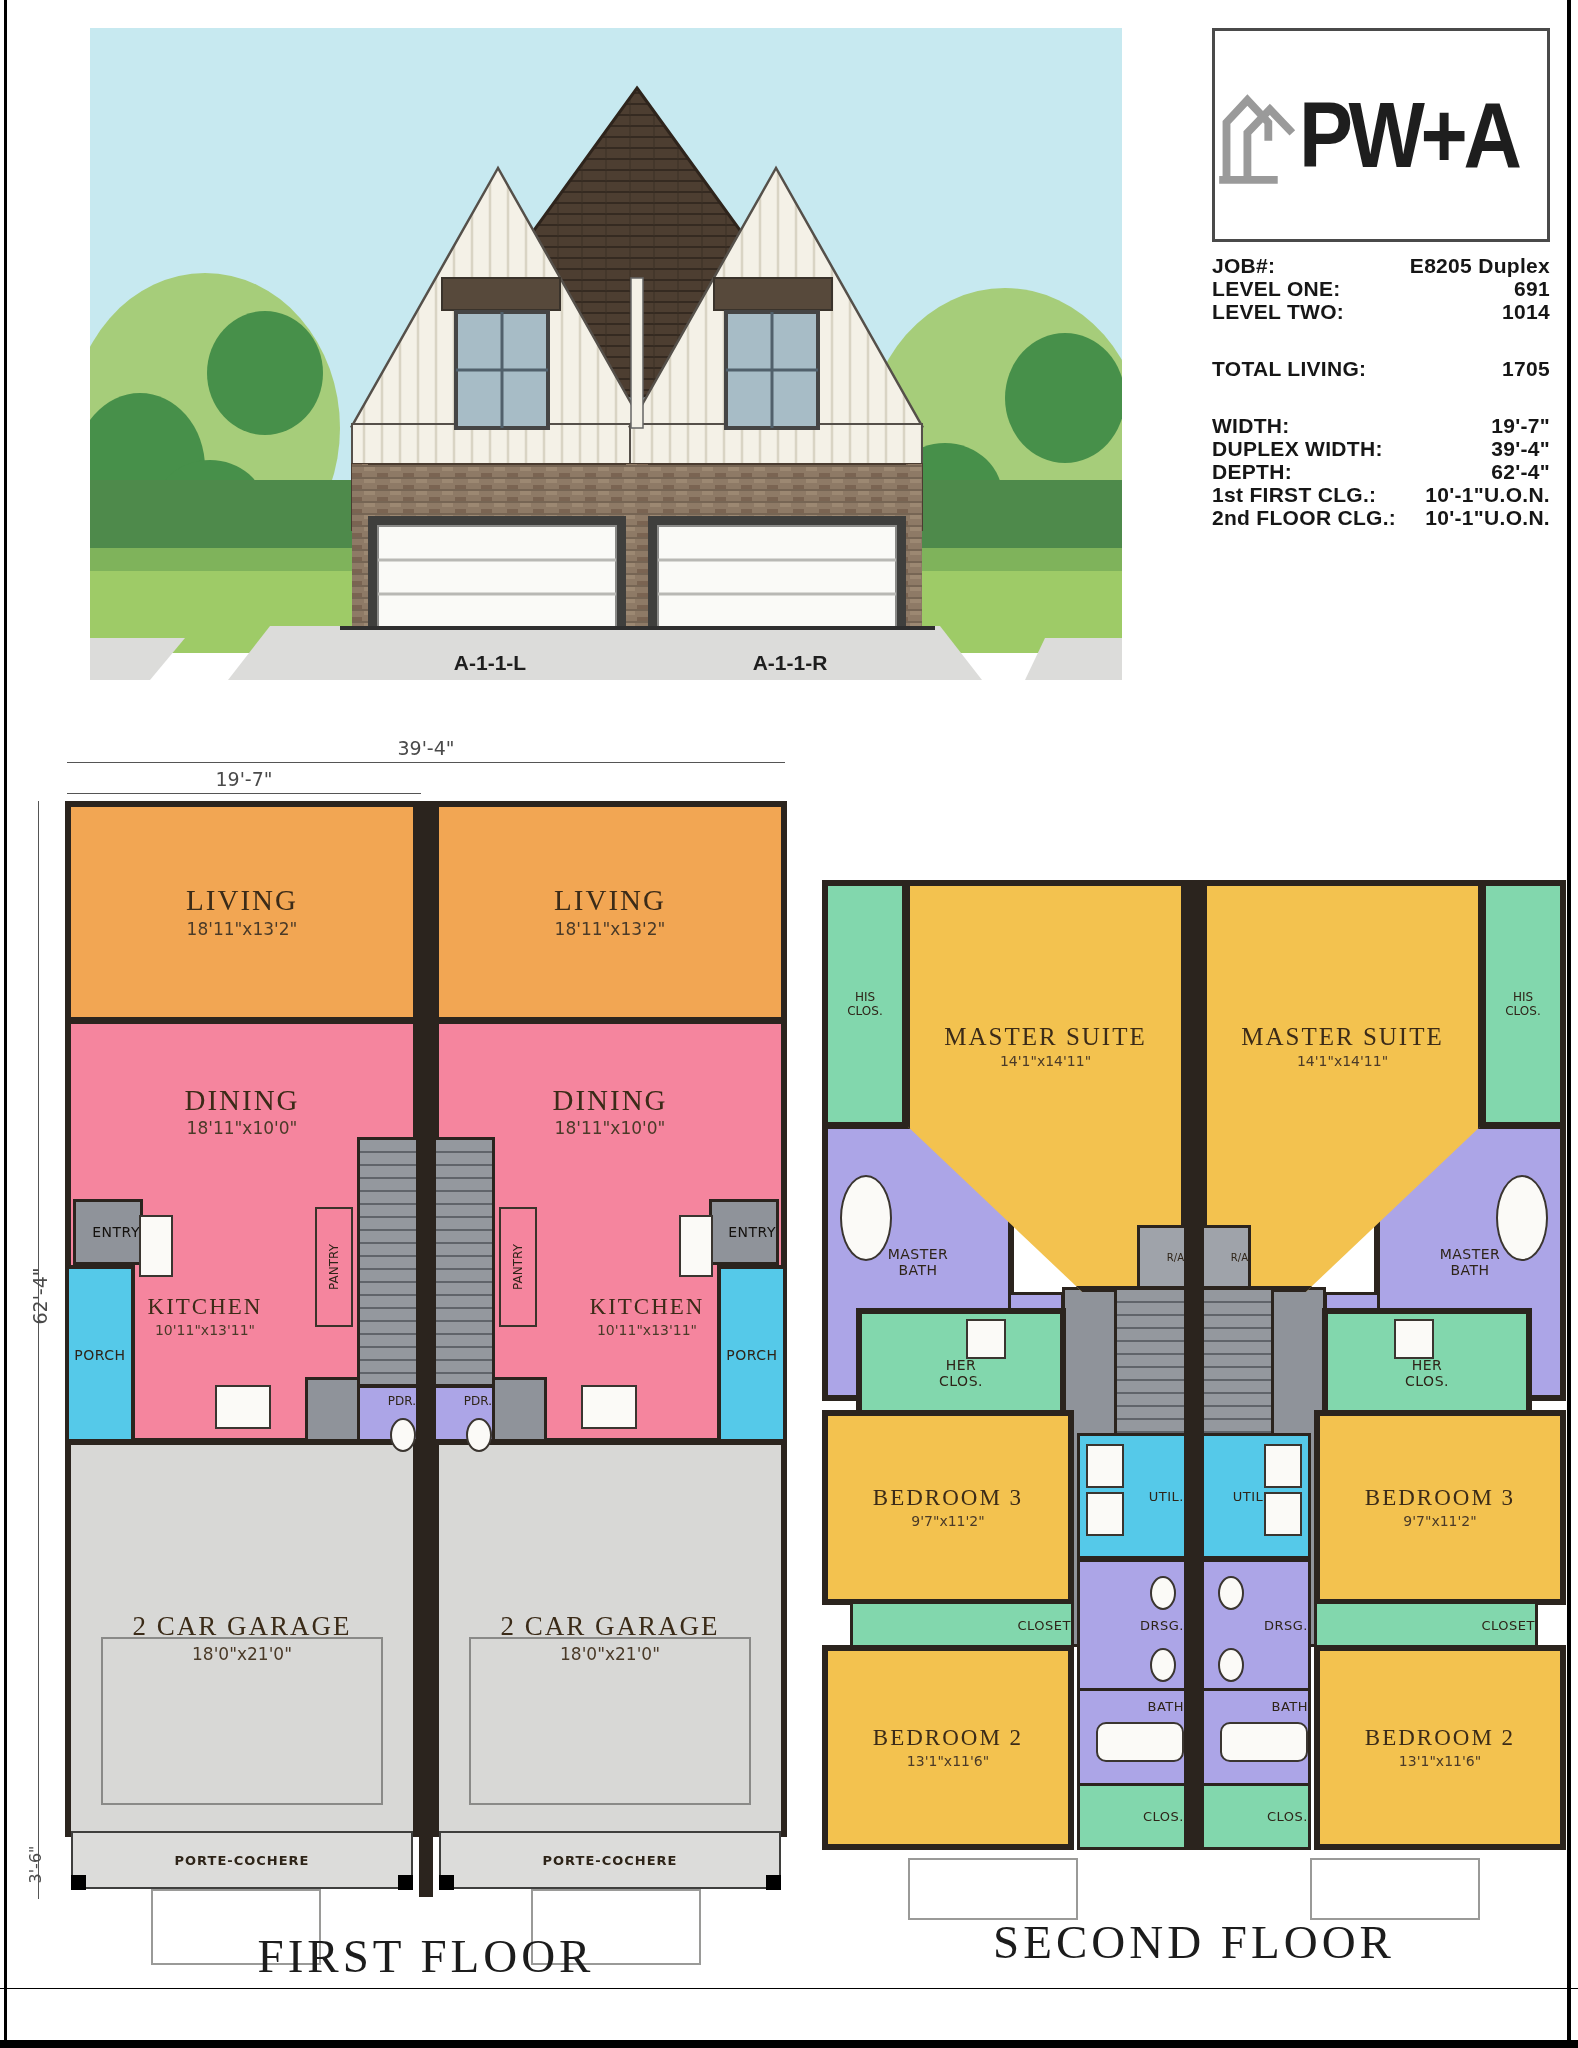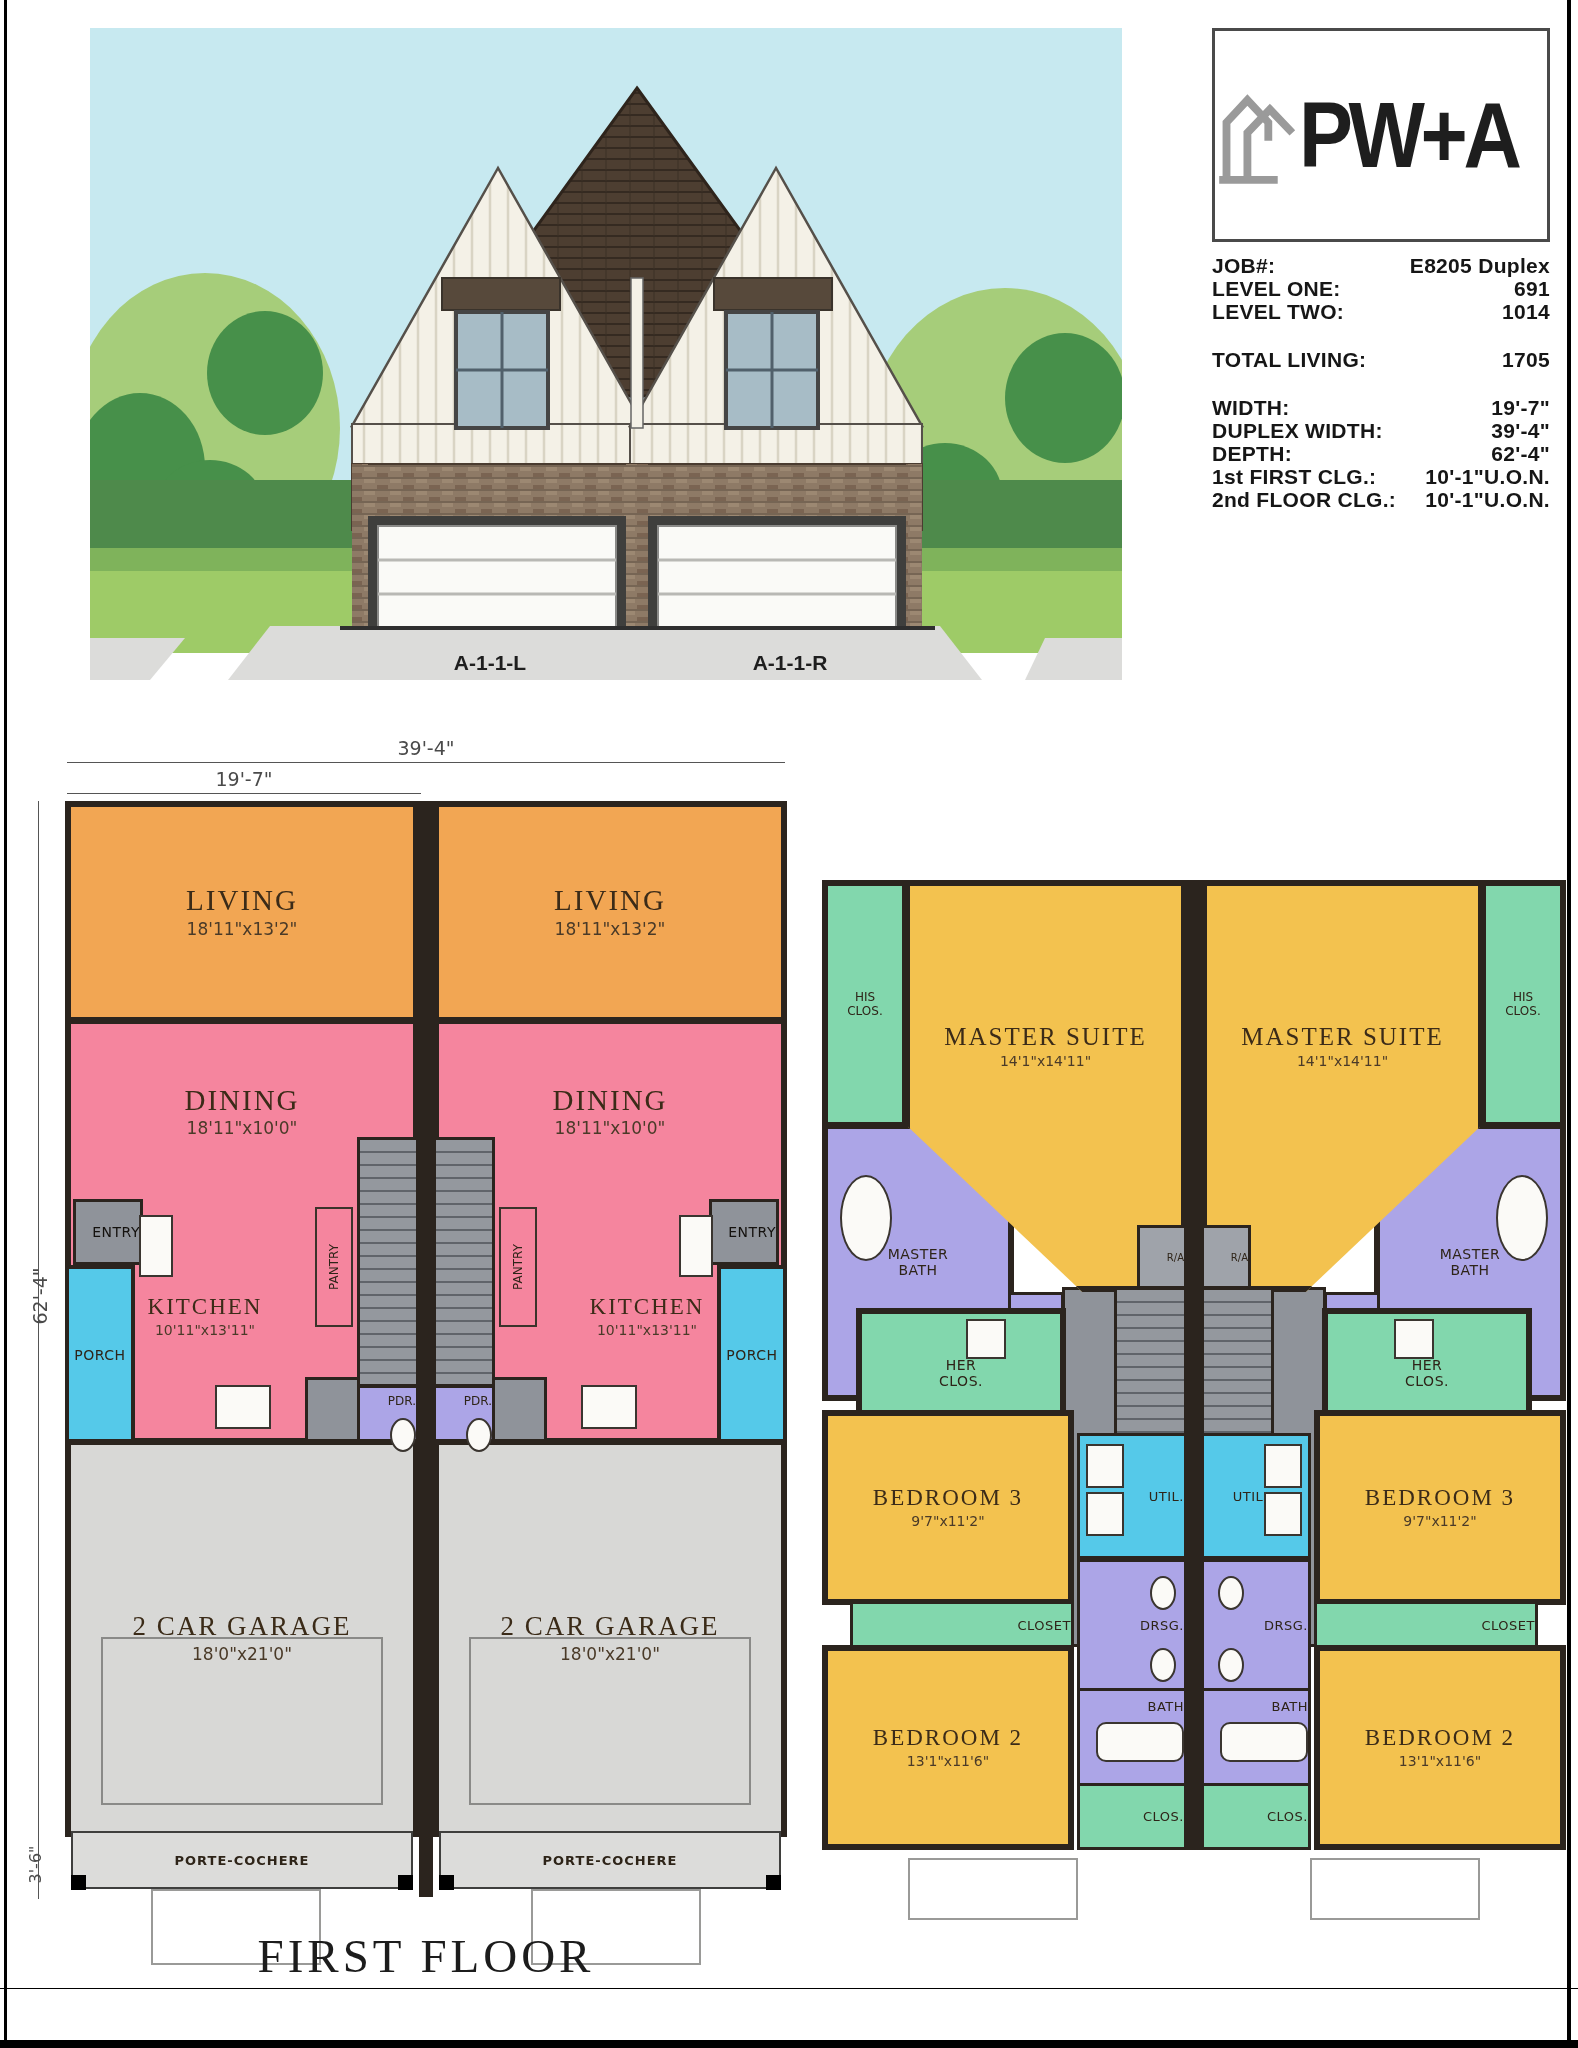--- a/index.html
+++ b/index.html
@@ -8,21 +8,21 @@
   .abs{position:absolute;box-sizing:border-box;}
   .edge{background:#000;}
   
   .logo-box{left:1212px;top:28px;width:338px;height:214px;border:3px solid #4A4A4A;
             display:flex;align-items:center;justify-content:flex-start;background:#fff;}
   .wordmark{font-size:92px;font-weight:bold;letter-spacing:-5px;color:#1E1E1E;
             transform:scaleX(.88);transform-origin:left center;line-height:1;}
   .specs{left:1212px;top:254px;width:338px;display:flex;flex-direction:column;
          font-weight:bold;font-size:21px;color:#161616;letter-spacing:.3px;}
   .spec-row{display:flex;justify-content:space-between;line-height:23px;}
-  .mtA{} .mtB{margin-top:25px;gap:11px;}
+  .mtA{} .mtB{margin-top:34px;gap:11px;}
   
   .room{position:absolute;box-sizing:border-box;border:4px solid var(--wall);
         display:flex;flex-direction:column;align-items:center;justify-content:center;
         text-align:center;}
   .bw6{border-width:6px;} .bw3{border-width:3px;align-items:flex-end;} .bw2{border-width:2px;}
   .rname{font-family:"Liberation Serif",serif;color:#3B2B18;letter-spacing:2px;line-height:1.05;}
   .big{font-size:29px;} .med{font-size:23px;} .sm{font-size:14px;font-family:"DejaVu Sans",sans-serif;letter-spacing:.5px;color:#2E2418;}
   .xs{font-size:11px;font-family:"DejaVu Sans",sans-serif;color:#2E2418;}
   .rdim{font-family:"DejaVu Sans",sans-serif;color:#4A3A28;font-size:17px;margin-top:3px;}
   .rdim.s{font-size:14px;}
@@ -398,18 +398,19 @@
     </div>
     <div class="room purple bw3" style="left:379px;top:808px;width:110px;height:98px;justify-content:flex-start;padding-top:8px;">
       <span class="sm" style="font-size:13px;">BATH</span>
       <div class="glyph rounded" style="position:relative;width:88px;height:40px;margin-top:8px;"></div>
     </div>
     <div class="room green bw3" style="left:379px;top:903px;width:110px;height:67px;">
       <span class="sm" style="font-size:13px;">CLOS.</span>
     </div>
     <div class="abs" style="left:488px;top:978px;width:170px;height:62px;border:2px solid #9A9A98;"></div>
 
+    <div class="abs floor-title" style="left:0;top:1035px;width:744px;">SECOND FLOOR</div>
   </div>
 
   <div class="abs dimline" style="left:0;top:1988px;width:1578px;border-color:#000;"></div>
   <div class="abs edge" style="left:0;top:2040px;width:1578px;height:8px;"></div>
 
 </div>
 
 </body></html>

